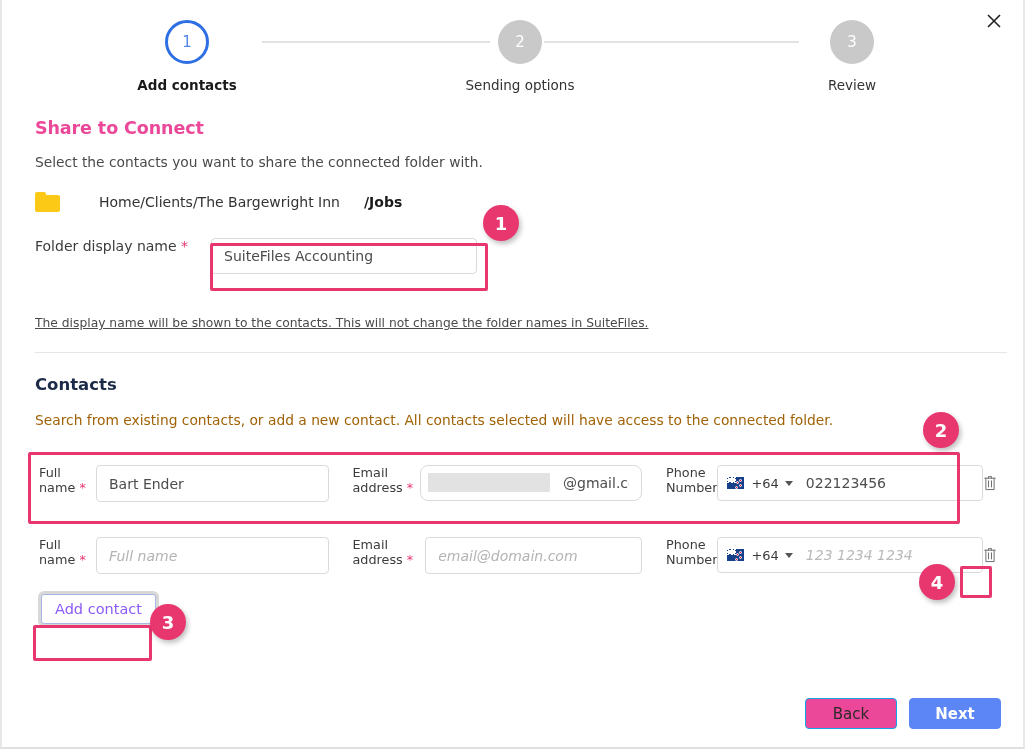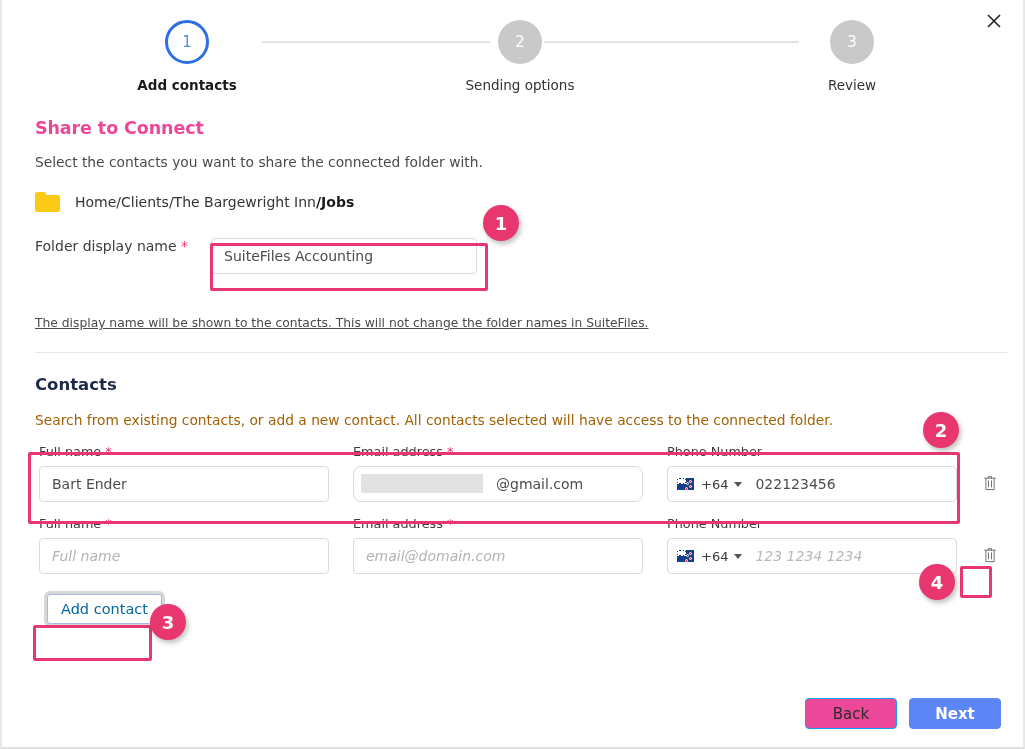--- a/index.html
+++ b/index.html
@@ -93,20 +93,21 @@
     font-size: 13.8px;
     color: #4a4a4a;
   }
 
   .folder-path {
     display: flex;
     align-items: center;
     margin-top: 22px;
     font-size: 14px;
     color: #333;
+    gap: 24px;
   }
   .folder-icon {
     width: 25px; height: 20px;
     position: relative;
     margin-right: 15px;
     flex: 0 0 auto;
   }
   .folder-icon::before {
     content:""; position:absolute; left:0; top:0;
     width:11px; height:4px; background:#fbc916;
@@ -174,21 +175,21 @@
   }
 
   
   .contact-row {
     position: relative;
     display: flex;
     align-items: flex-end;
     margin-top: 16px;
     height: 58px;
   }
-  .col { display: flex; flex-direction: column; }
+  .col { display: flex; flex-direction: row; }
   .col-label {
     font-size: 12.8px;
     color: #3c3c3c;
     margin-bottom: 7px;
   }
   .col-name { width: 291px; margin-left: 4px; }
   .col-email { width: 291px; margin-left: 24px; }
   .col-phone { width: 291px; margin-left: 24px; }
   .col-name input, .col-email input { width: 100%; }
 
@@ -267,24 +268,24 @@
 
   .redaction {
     position: absolute;
     background: #e2e2e2;
     border-radius: 1px;
   }
 
   
   .add-contact-btn {
     margin-top: 20px;
-    margin-left: 12px;
+    margin-left: 6px;
     font-family: "DejaVu Sans", "Liberation Sans", sans-serif;
     font-size: 14.5px;
-    color: #0369a1;
+    color: #8b5cf6;
     background: #ffffff;
     border: 1px solid #a9b6e8;
     border-radius: 3px;
     padding: 6px 13px;
     cursor: pointer;
     box-shadow: 0 0 0 3px #d8d8d8;
   }
 
   
   .footer {

